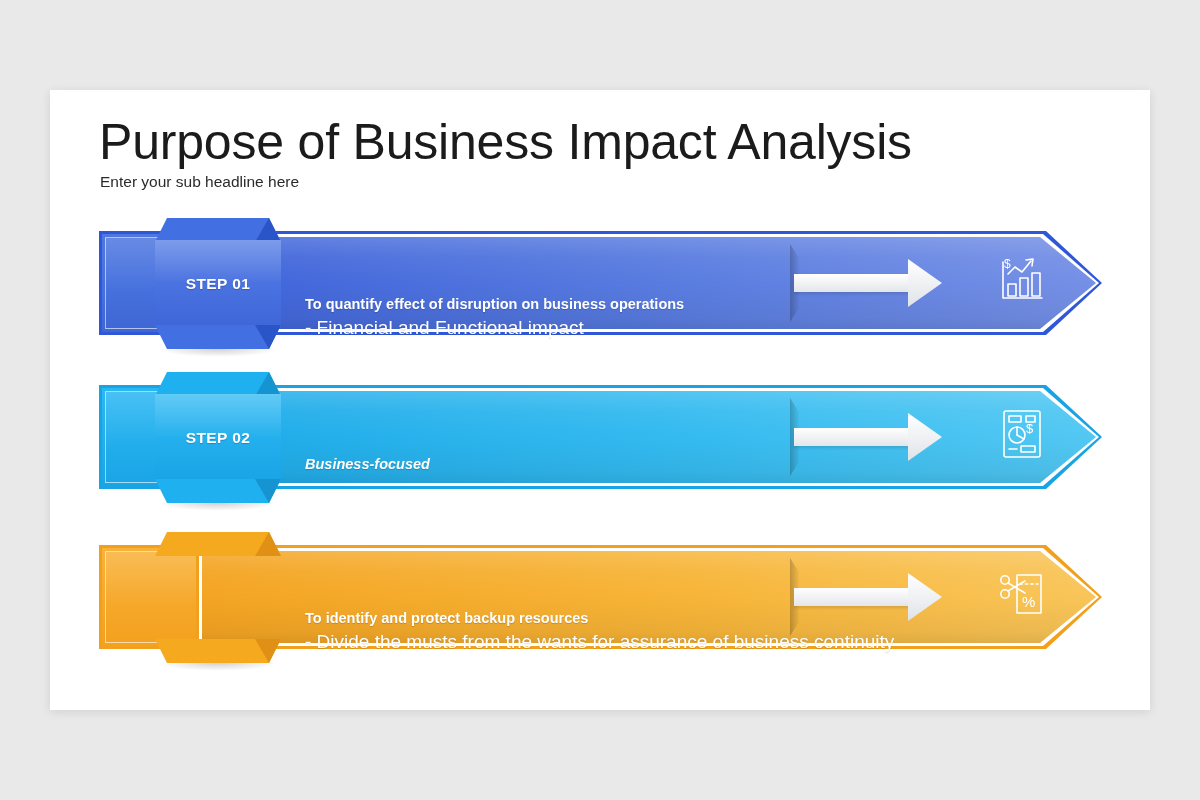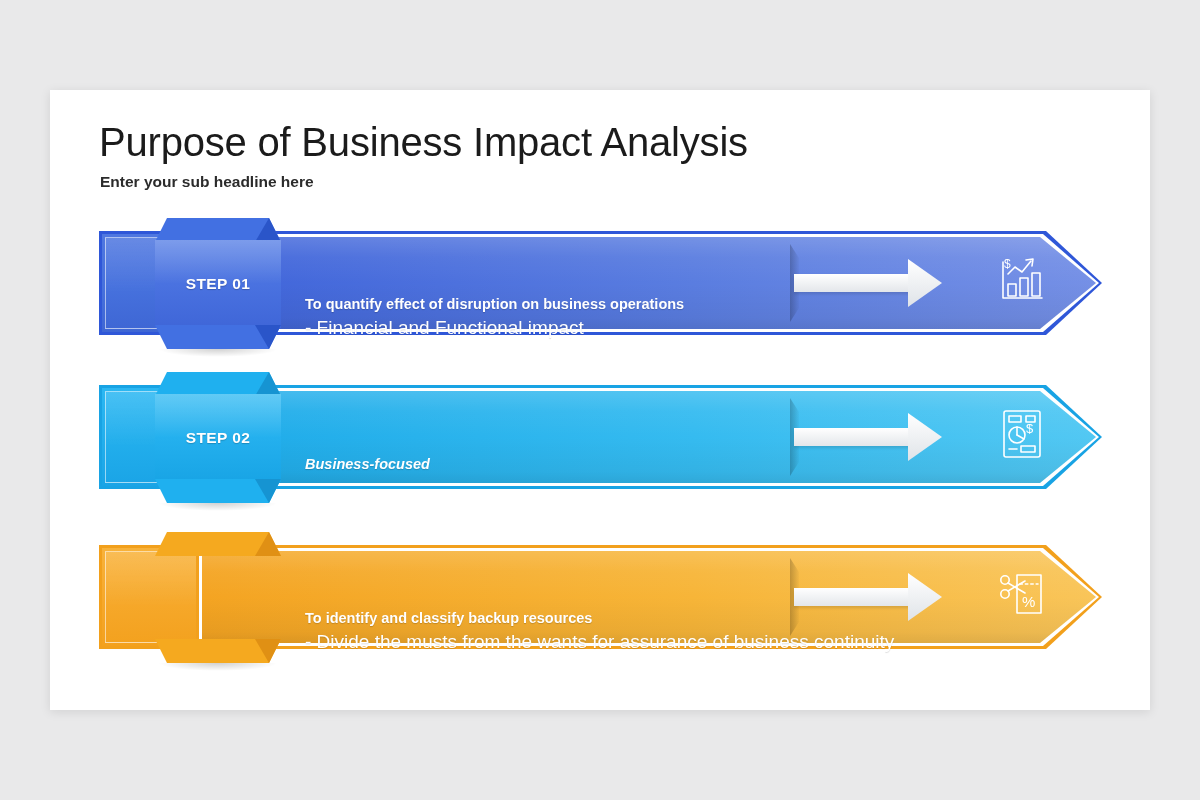--- a/index.html
+++ b/index.html
@@ -15,27 +15,27 @@
   
   .slide{
     position:absolute;left:50px;top:90px;width:1100px;height:620px;
     background:#ffffff;
     box-shadow:0 2px 10px rgba(0,0,0,0.10);
   }
 
   
   .title{
     position:absolute;left:99px;top:118px;
-    font-size:40px;line-height:48px;
+    font-size:50px;line-height:48px;
     color:#1b1b1b;font-weight:400;letter-spacing:-0.2px;
     white-space:nowrap;
   }
   .subtitle{
     position:absolute;left:100px;top:173px;
-    font-size:15.5px;color:#2b2b2b;font-weight:700;
+    font-size:15.5px;color:#2b2b2b;font-weight:400;
     white-space:nowrap;
   }
 
   
   .row{position:absolute;left:0;top:0;width:1200px;height:160px;}
   .row.r1{top:218px;}
   .row.r2{top:372px;}
   .row.r3{top:532px;}
 
   
@@ -304,21 +304,21 @@
     <div class="tail"></div>
 
     <div class="band">
       <div class="layer outer"></div>
       <div class="layer white"></div>
       <div class="layer fill"></div>
       <div class="layer sheen"></div>
     </div>
 
     <div class="texts">
-      <div class="head">To identify and classify backup resources</div>
+      <div class="head">To identify and protect backup resources</div>
       <div class="sub">- Divide the musts from the wants for assurance of business continuity</div>
     </div>
 
     <div class="warrow">
       <div class="fin"></div>
       <div class="shaft"></div>
       <div class="tip"></div>
     </div>
 
     <div class="icon">

